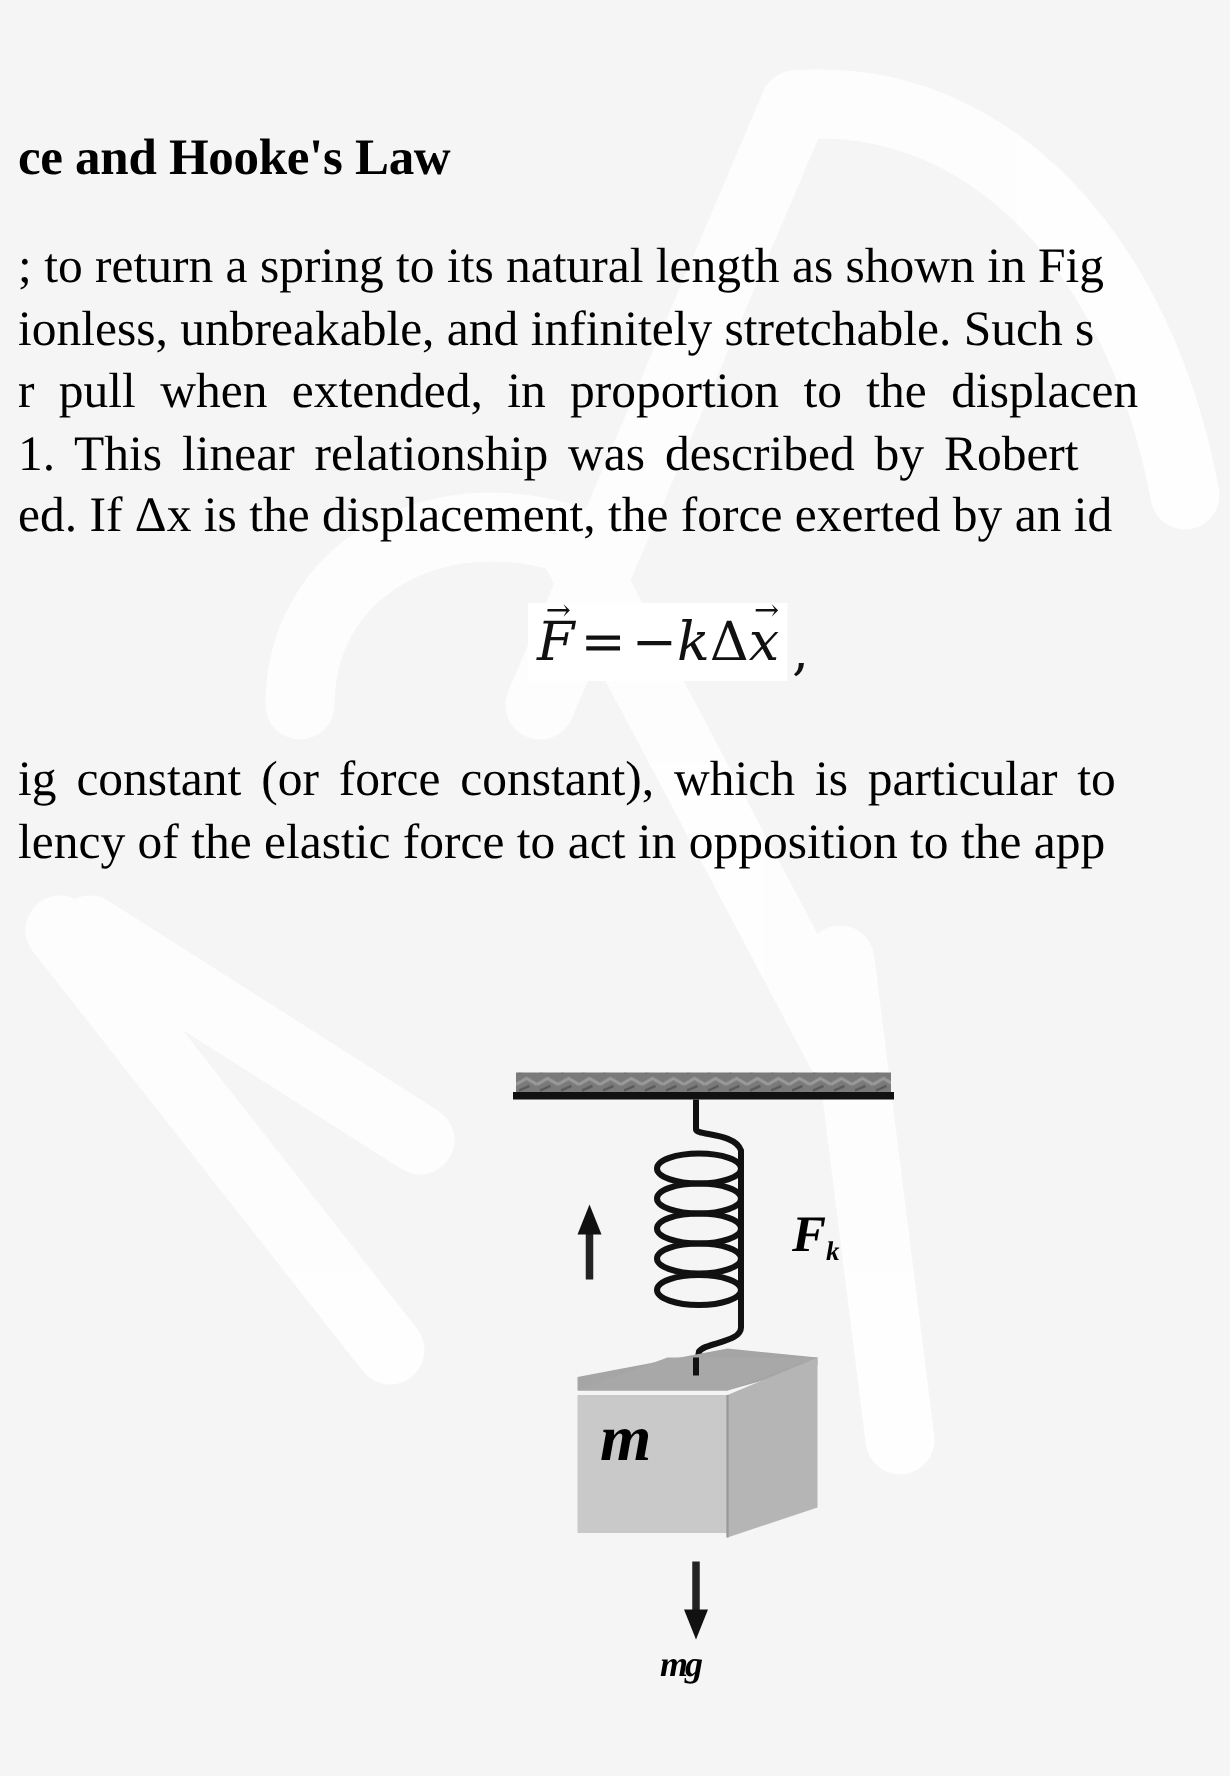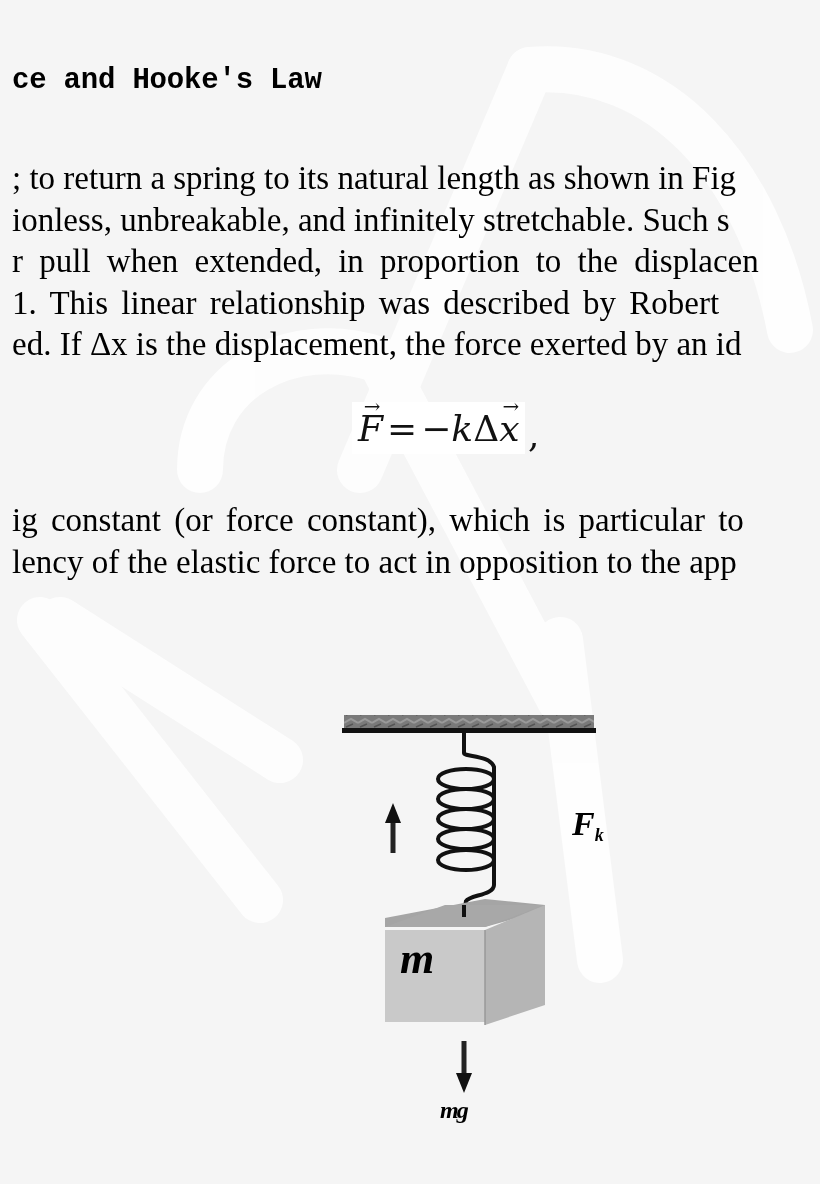--- a/index.html
+++ b/index.html
@@ -17,26 +17,25 @@
     }
     .watermark {
       position: absolute;
       left: 0; top: 0;
       width: 820px; height: 1184px;
       pointer-events: none;
     }
     .heading {
       position: absolute;
       left: 12px;
-      top: 64px;
-      font-size: 29px;
+      top: 87px;
+      font-size: 34px;
       font-weight: bold;
       white-space: nowrap;
       letter-spacing: -0.2px;
-      font-family: Liberation Mono, monospace;
     }
     .para {
       position: absolute;
       left: 12px;
       width: 860px;
       font-size: 33px;
       line-height: 41.5px;
       white-space: nowrap;
     }
     .para .line {
@@ -105,21 +104,20 @@
     }
     .label-m {
       left: 70px;
       top: 228px;
       font-size: 44px;
     }
     .label-fk {
       left: 198px;
       top: 100px;
       font-size: 34px;
-      margin-left: 44px;
     }
     .label-fk sub {
       font-size: 18px;
       vertical-align: -6px;
     }
     .label-mg {
       left: 110px;
       top: 392px;
       font-size: 24px;
       letter-spacing: -2px;

